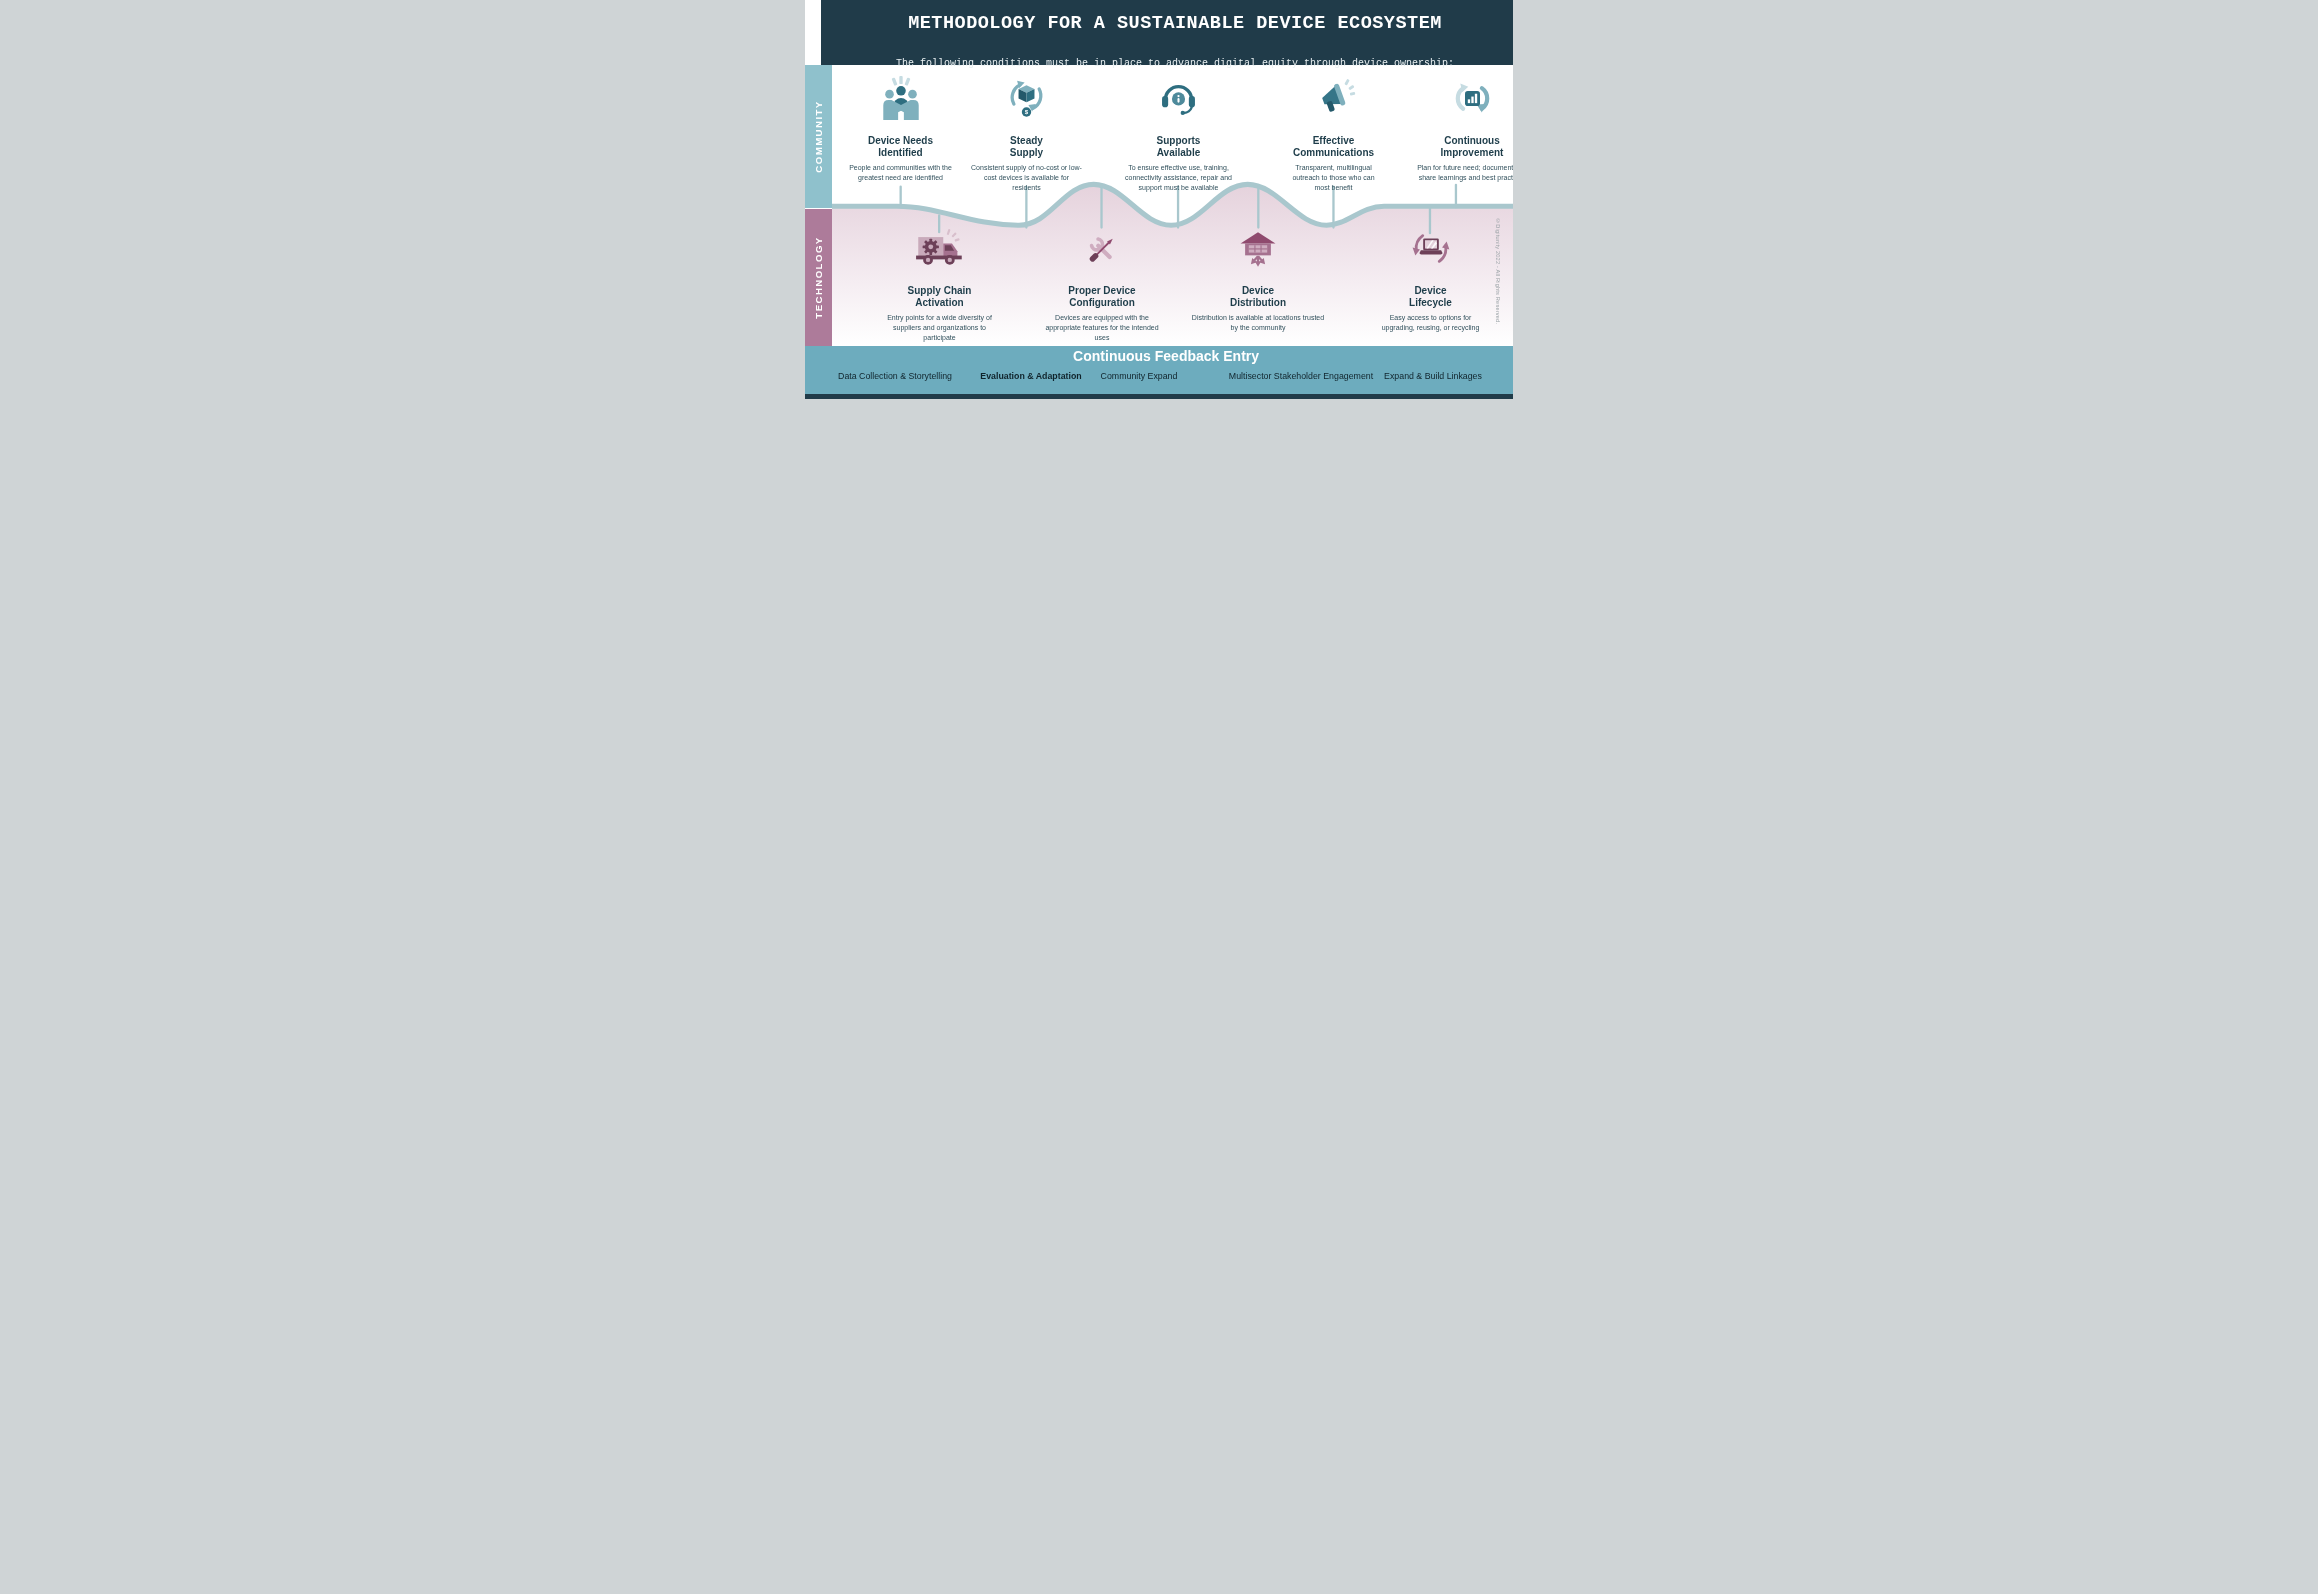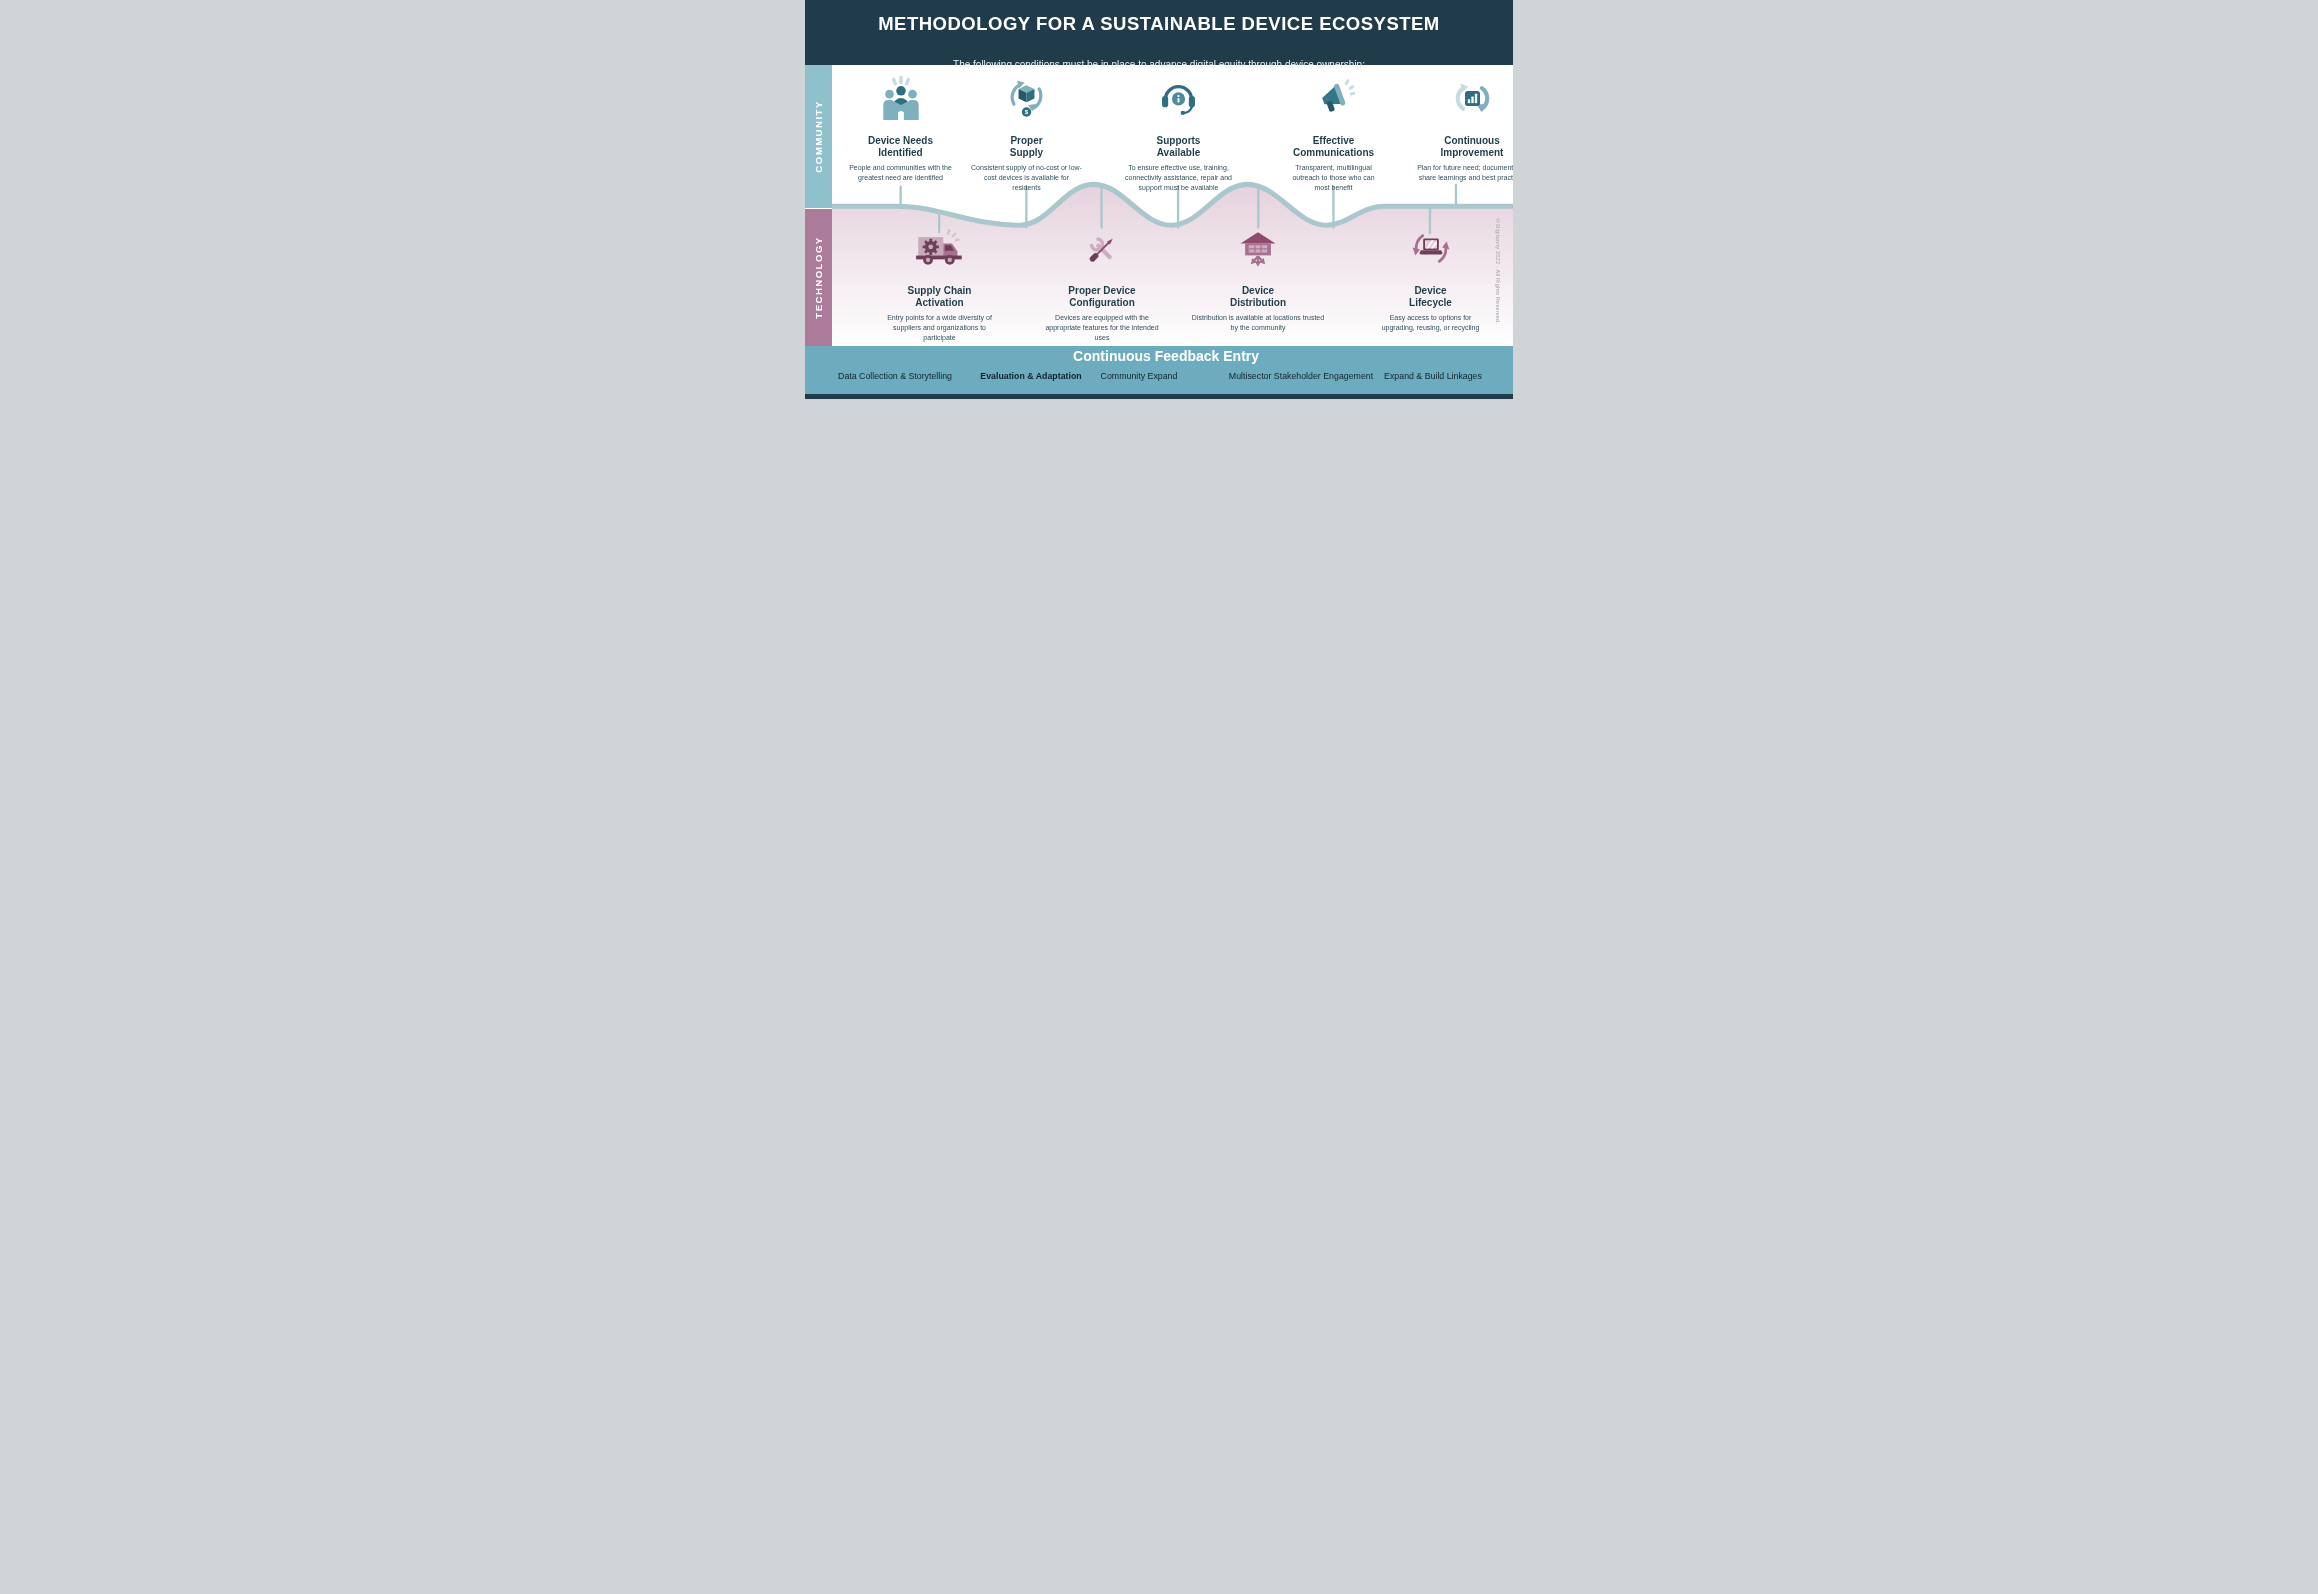--- a/index.html
+++ b/index.html
@@ -1,20 +1,20 @@
 <!DOCTYPE html>
 <html style="font-size:7.4px"><head>
 <meta charset="utf-8">
 <style>
   html,body{margin:0;padding:0;background:#cfd4d6;}
   .page{position:relative;width:708px;height:399px;margin:0 auto;overflow:hidden;
         background:#ffffff;font-family:"Liberation Sans", sans-serif;}
 
   
-  .header{position:absolute;left:0;top:0;width:100%;height:65px;background:#203b49;text-align:center;}
+  .header{position:absolute;left:16px;top:0;width:100%;height:65px;background:#203b49;text-align:center;font-family:Liberation Mono, monospace;}
   .title{padding-top:13px;font-size:18.5px;font-weight:bold;color:#ffffff;letter-spacing:0.5px;}
   .subtitle{margin-top:24px;font-size:10px;color:#e9f0f2;}
 
   
   .sidebar{position:absolute;left:0;width:27px;display:flex;align-items:center;justify-content:center;}
   .sidebar-community{top:65px;height:143px;background:#8fc1cc;}
   .sidebar-technology{top:209px;height:137px;background:#ad7b9a;}
   .v-label{transform:rotate(-90deg);white-space:nowrap;color:#ffffff;font-weight:bold;
            font-size:9.7px;letter-spacing:1.4px;}
 
@@ -109,21 +109,21 @@
         <polygon points="30,12 46,16 34,28" fill="#7fb0bd"></polygon>
         <path d="M77 30 A30 30 0 0 1 64 71" stroke="#7fb0bd" stroke-width="7" fill="none" stroke-linecap="round"></path>
         <polygon points="54,64 70,62 62,78" fill="#7fb0bd"></polygon>
         <polygon points="50,22 67,30 50,38 33,30" fill="#7fb0bd"></polygon>
         <polygon points="33,30 50,38 50,58 33,50" fill="#24596a"></polygon>
         <polygon points="67,30 50,38 50,58 67,50" fill="#2e6e80"></polygon>
         <circle cx="50" cy="79" r="10" fill="#2e6e80"></circle>
         <text x="50" y="84" font-size="13" font-weight="bold" fill="#ffffff" text-anchor="middle">$</text>
       </svg>
     </div>
-    <div class="item-title">Proper
+    <div class="item-title">Steady
 Supply</div>
     <div class="item-desc">Consistent supply of no-cost or low-cost devices is available for residents</div>
   </div>
 
   <div class="c-item" style="left:313px;width:121px;">
     <div class="icon-wrap">
       <svg width="47" height="44" viewBox="0 0 100 92">
         <path d="M22 52 A28 28 0 0 1 78 52" stroke="#2e6e80" stroke-width="7" fill="none" stroke-linecap="round"></path>
         <rect x="15" y="44" width="13" height="24" rx="6" fill="#2e6e80"></rect>
         <rect x="72" y="44" width="13" height="24" rx="6" fill="#2e6e80"></rect>

